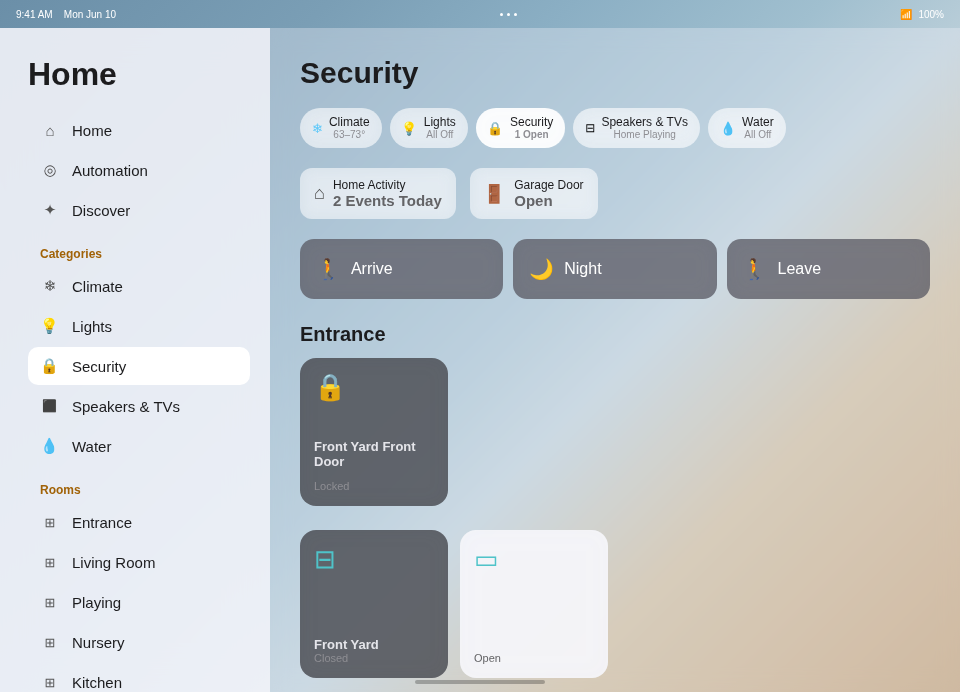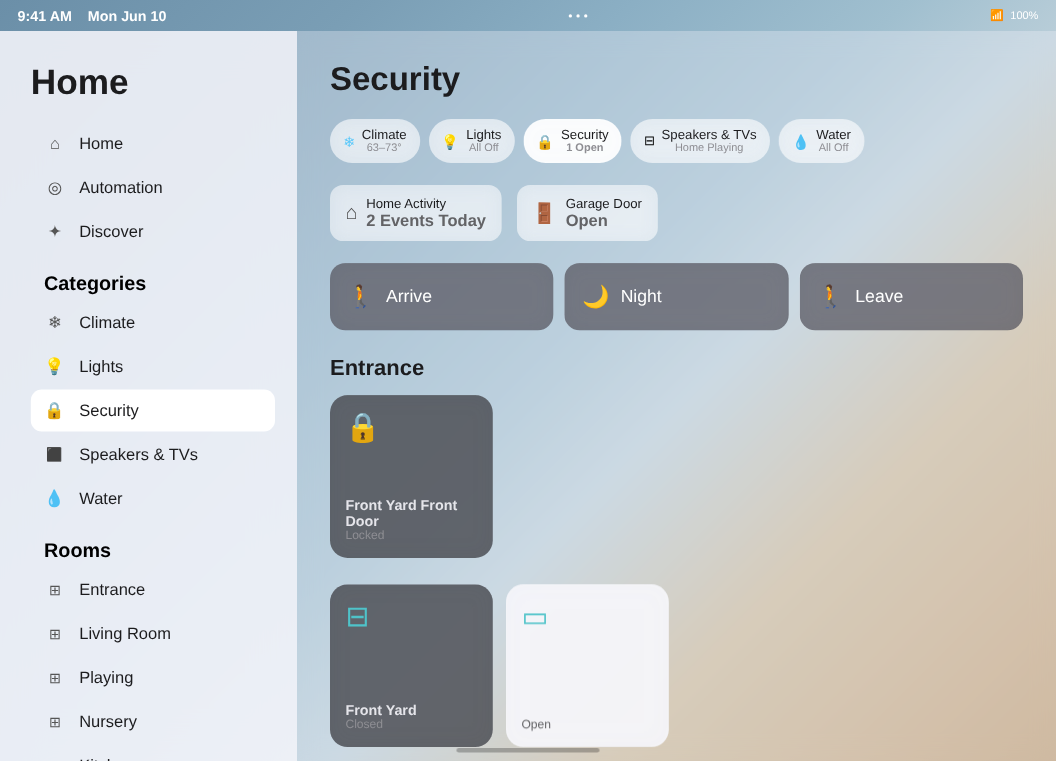--- a/index.html
+++ b/index.html
@@ -18,22 +18,22 @@
       position: absolute;
       top: 0; left: 0; right: 0;
       height: 28px;
       display: flex;
       align-items: center;
       justify-content: space-between;
       padding: 0 16px;
       z-index: 100;
     }
     .status-time {
-      font-size: 13px;
-      font-weight: 700;
+      font-size: 10px;
+      font-weight: 400;
       color: #fff;
     }
     .status-center {
       display: flex;
       gap: 4px;
       align-items: center;
     }
     .status-dot {
       width: 3px; height: 3px;
       background: #fff;
@@ -95,23 +95,23 @@
       width: 20px;
       height: 20px;
       display: flex;
       align-items: center;
       justify-content: center;
       color: #555;
       font-size: 15px;
     }
 
     .sidebar-section-title {
-      font-size: 18px;
+      font-size: 12px;
       font-weight: 600;
-      color: #000000;
+      color: #a16207;
       text-transform: none;
       margin: 18px 0 6px 12px;
       letter-spacing: 0;
     }
 
     
     .main-content {
       flex: 1;
       padding: 28px 30px 20px 30px;
       overflow-y: auto;
@@ -456,21 +456,21 @@
         <span class="scene-label">Leave</span>
       </button>
     </div>
 
     <div class="section-header">Entrance</div>
     <div class="device-grid">
       <div class="device-card dark">
         <span class="device-icon">🔒</span>
         <div class="device-bottom">
           <div class="device-name dark" style="color:#e5e5ea;font-size:13px;font-weight:600;">Front Yard Front Door</div>
-          <div class="device-status dark" style="color:#8e8e93;font-size:11px;">Locked</div>
+          <div class="device-status dark" style="color:#8e8e93;font-size:11px;margin-top:11px;">Locked</div>
         </div>
       </div>
     </div>
 
     <div class="device-grid">
       <div class="device-card dark">
         <span class="device-icon">⊟</span>
         <div class="device-bottom">
           <div class="device-name" style="color:#e5e5ea;font-size:13px;font-weight:600;">Front Yard</div>
           <div class="device-status" style="color:#8e8e93;font-size:11px;">Closed</div>

